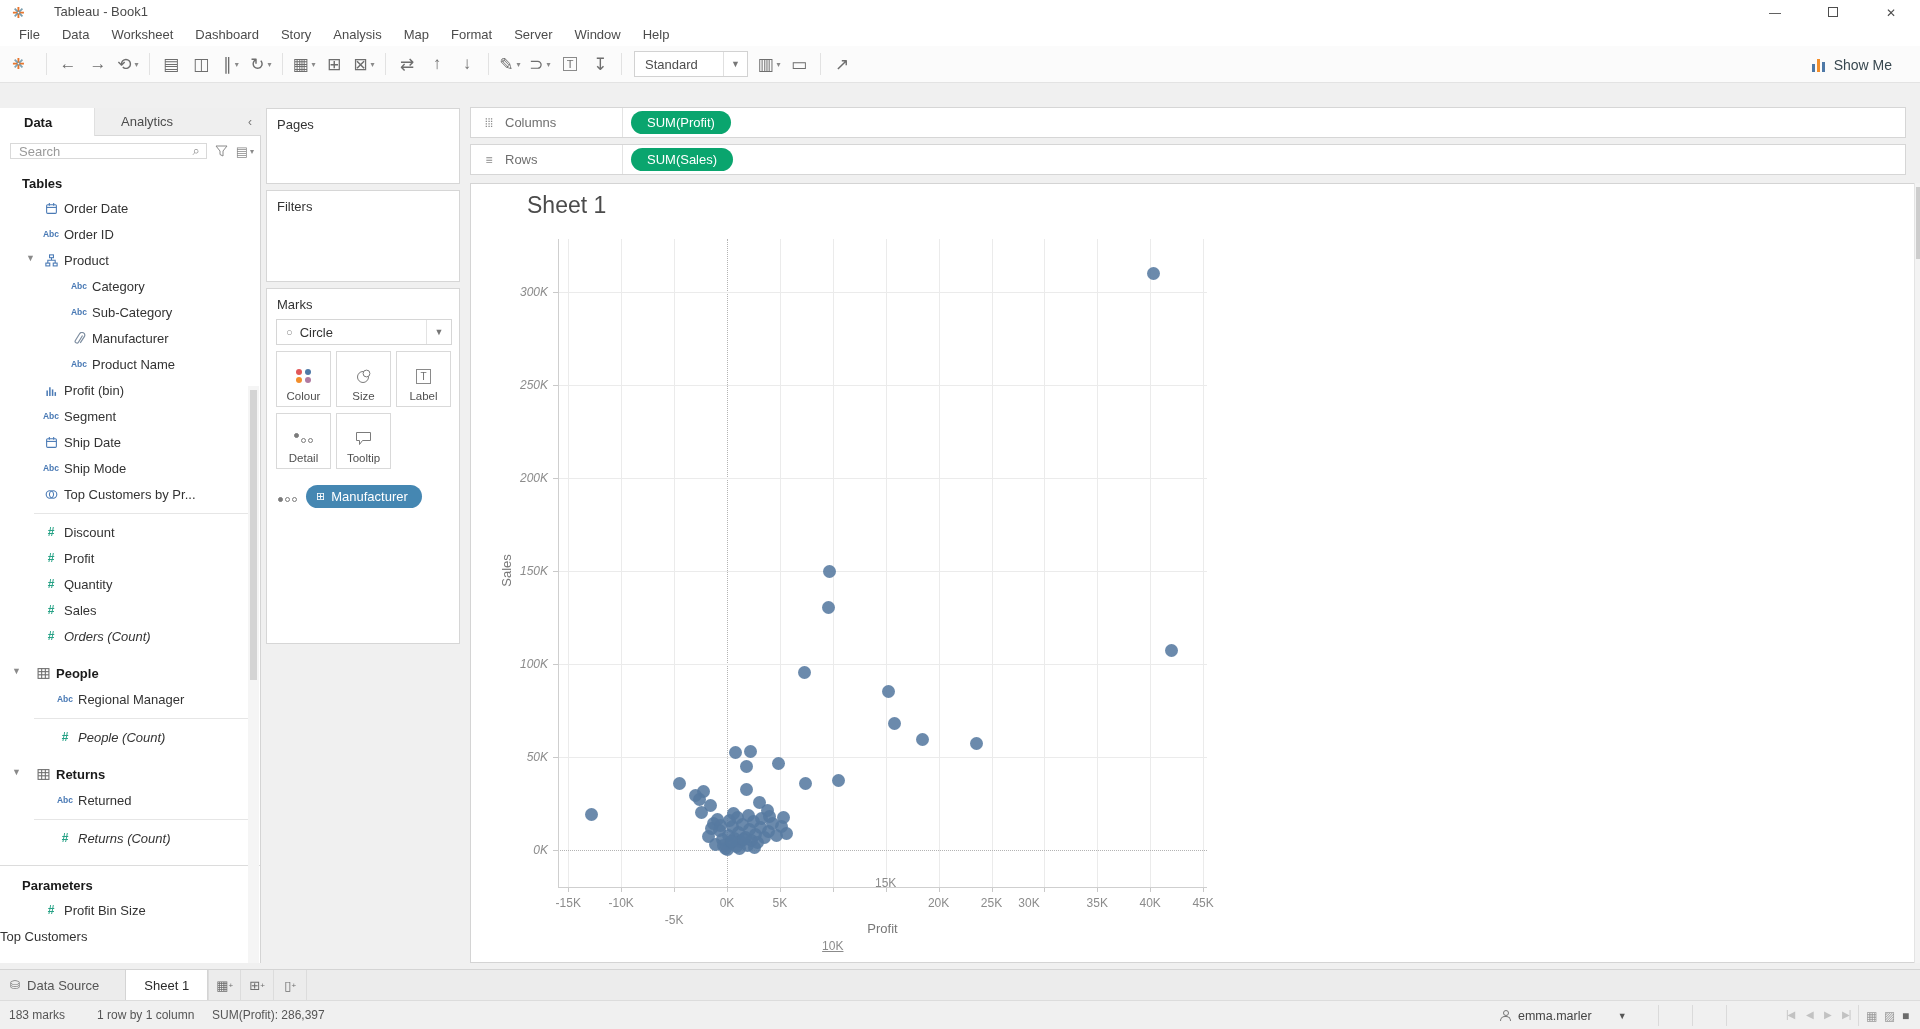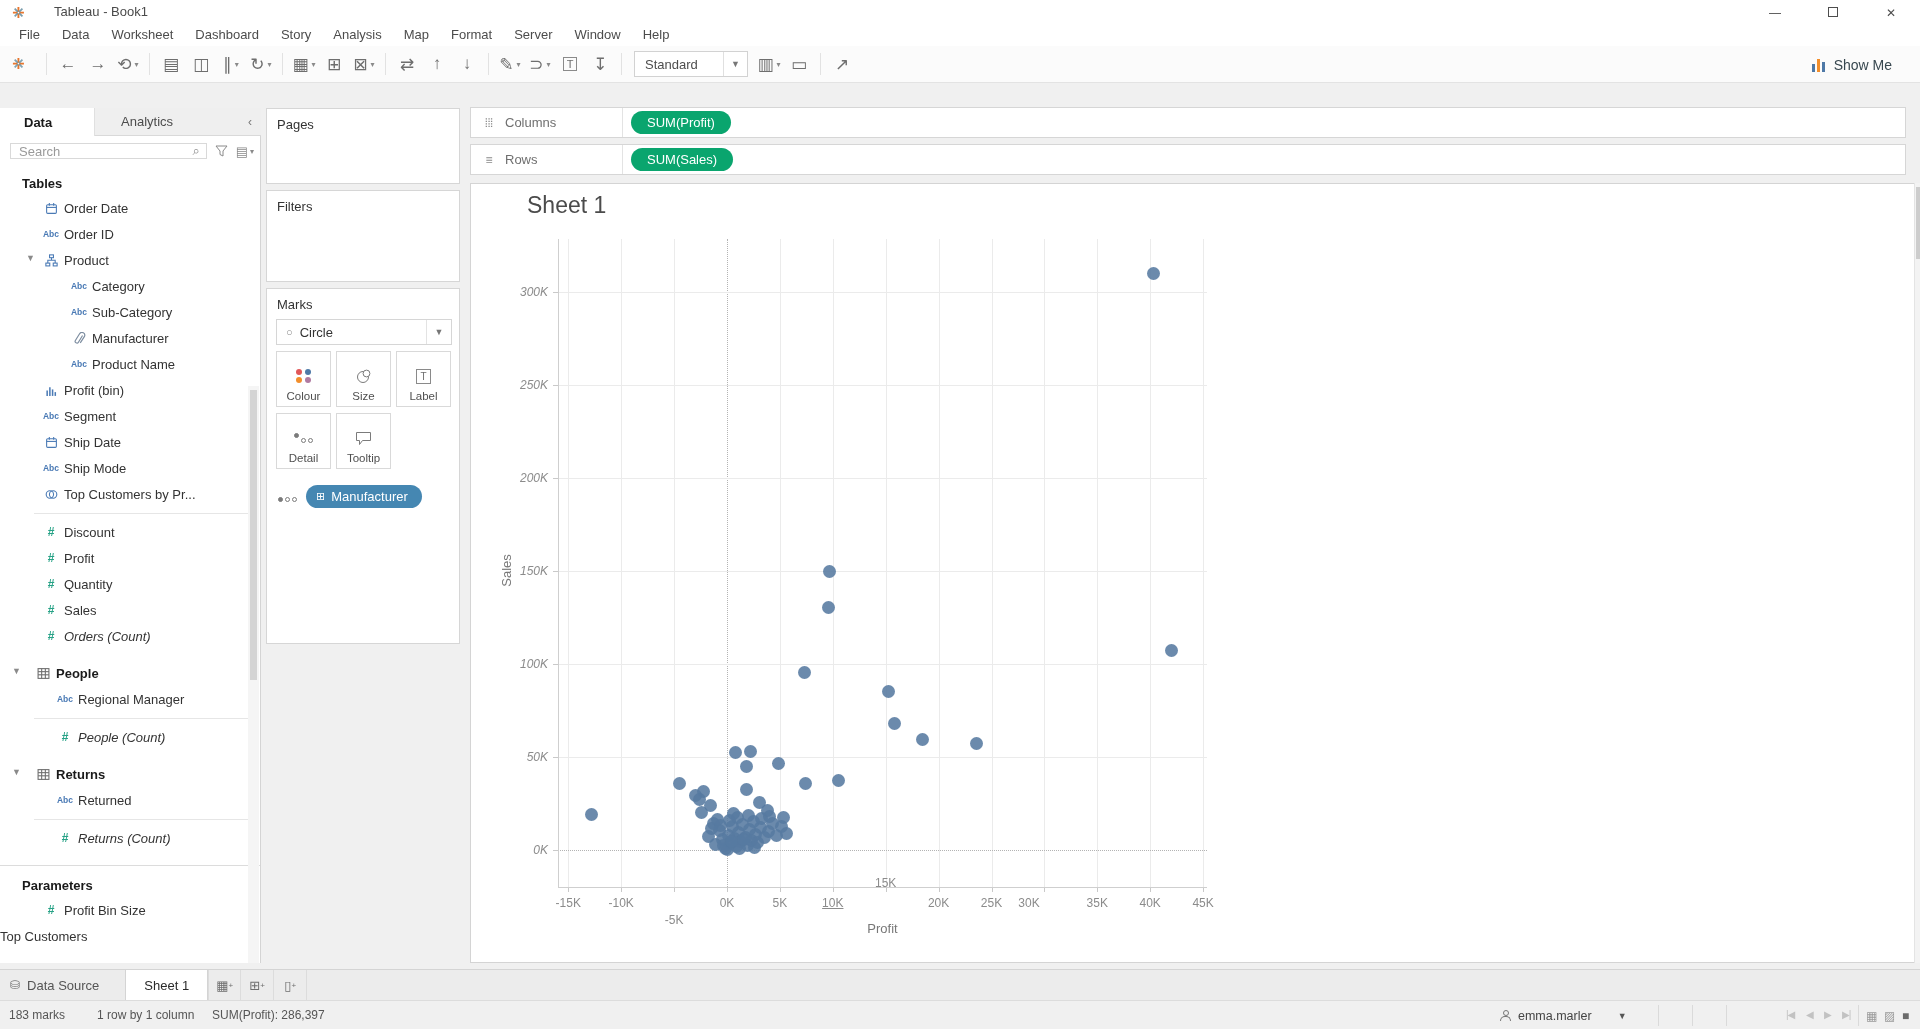--- a/index.html
+++ b/index.html
@@ -589,21 +589,21 @@
         <div class="xtick" style="left:203.1px;top:703px;"></div>
         <div class="xlab" style="left:203.1px;top:712px;margin-top:17px;">-5K</div>
         <div class="vgrid zero" style="left:256.0px;top:55px;height:648px;"></div>
         <div class="xtick" style="left:256.0px;top:703px;"></div>
         <div class="xlab" style="left:256.0px;top:712px;">0K</div>
         <div class="vgrid" style="left:308.9px;top:55px;height:648px;"></div>
         <div class="xtick" style="left:308.9px;top:703px;"></div>
         <div class="xlab" style="left:308.9px;top:712px;">5K</div>
         <div class="vgrid" style="left:361.8px;top:55px;height:648px;"></div>
         <div class="xtick" style="left:361.8px;top:703px;"></div>
-        <div class="xlab" style="left:361.8px;top:712px;text-decoration:underline;">10K</div>
+        <div class="xlab" style="left:361.8px;top:755px;text-decoration:underline;">10K</div>
         <div class="vgrid" style="left:414.7px;top:55px;height:648px;"></div>
         <div class="xtick" style="left:414.7px;top:703px;"></div>
         <div class="xlab" style="left:414.7px;top:692px;">15K</div>
         <div class="vgrid" style="left:467.6px;top:55px;height:648px;"></div>
         <div class="xtick" style="left:467.6px;top:703px;"></div>
         <div class="xlab" style="left:467.6px;top:712px;">20K</div>
         <div class="vgrid" style="left:520.5px;top:55px;height:648px;"></div>
         <div class="xtick" style="left:520.5px;top:703px;"></div>
         <div class="xlab" style="left:520.5px;top:712px;">25K</div>
         <div class="vgrid" style="left:573.4px;top:55px;height:648px;"></div>

